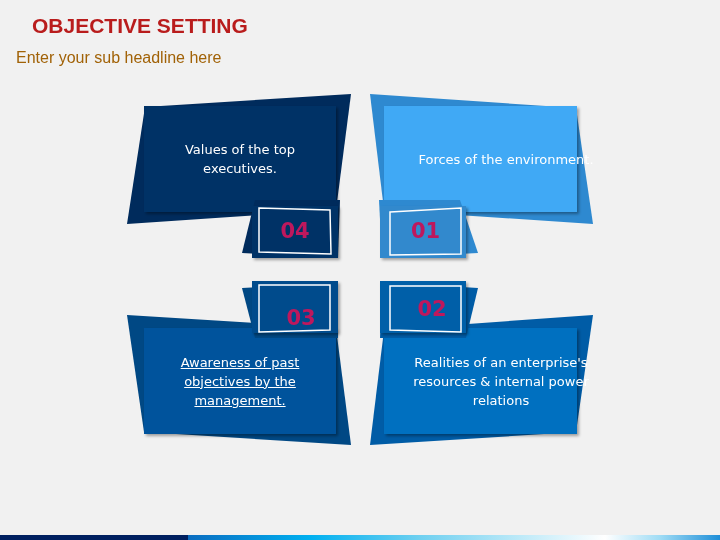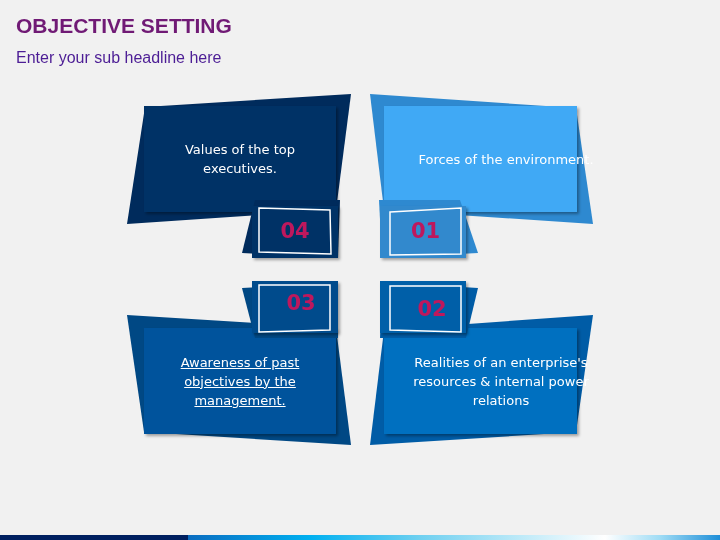--- a/index.html
+++ b/index.html
@@ -3,26 +3,26 @@
   <meta charset="utf-8">
   <style>
     html, body { margin: 0; padding: 0; }
     body {
       width: 720px; height: 540px; overflow: hidden;
       background: #f1f1f1;
       font-family: "Liberation Sans", "DejaVu Sans", sans-serif;
       position: relative;
     }
     .title {
-      position: absolute; left: 16px; top: 14px;
-      font-size: 21px; font-weight: bold; color: #701a75; letter-spacing: 0px;
+      position: absolute; left: 32px; top: 14px;
+      font-size: 21px; font-weight: bold; color: #b91c1c; letter-spacing: 0px;
     }
     .subtitle {
       position: absolute; left: 16px; top: 49px;
-      font-size: 16px; color: #4c1d95;
+      font-size: 16px; color: #a16207;
     }
     .stage { position: absolute; left: 0; top: 0; width: 720px; height: 540px; }
     .stage svg { position: absolute; left: 0; top: 0; }
     .card-text {
       position: absolute; color: #fff; font-size: 13px; line-height: 19px;
       text-align: center; display: flex; align-items: center; justify-content: center;
       font-family: "DejaVu Sans", sans-serif;
     }
     .num {
       position: absolute; color: #be185d; font-weight: bold; font-size: 21px;
@@ -81,17 +81,17 @@
     </g>
   </svg>
 
   <div class="card-text" style="left:150px; top:126px; width:180px; height:66px;">Values of the top executives.</div>
   <div class="card-text" style="left:416px; top:126px; width:180px; height:66px;">Forces of the environment.</div>
   <div class="card-text" style="left:152px; top:348px; width:176px; height:66px;text-decoration:underline;">Awareness of past objectives by the management.</div>
   <div class="card-text" style="left:410px; top:348px; width:182px; height:66px;">Realities of an enterprise's resources &amp; internal power relations</div>
 
   <div class="num" style="left:259px; top:208px; width:72px; height:46px;">04</div>
   <div class="num" style="left:390px; top:208px; width:71px; height:46px;text-align:center;">01</div>
-  <div class="num" style="left:259px; top:280px; width:84px; height:46px;">03</div>
+  <div class="num" style="left:259px; top:295px; width:84px; height:46px;">03</div>
   <div class="num" style="left:390px; top:286px; width:84px; height:46px;">02</div>
 </div>
 
 <div class="bottom-bar"></div>
 
 </body></html>

